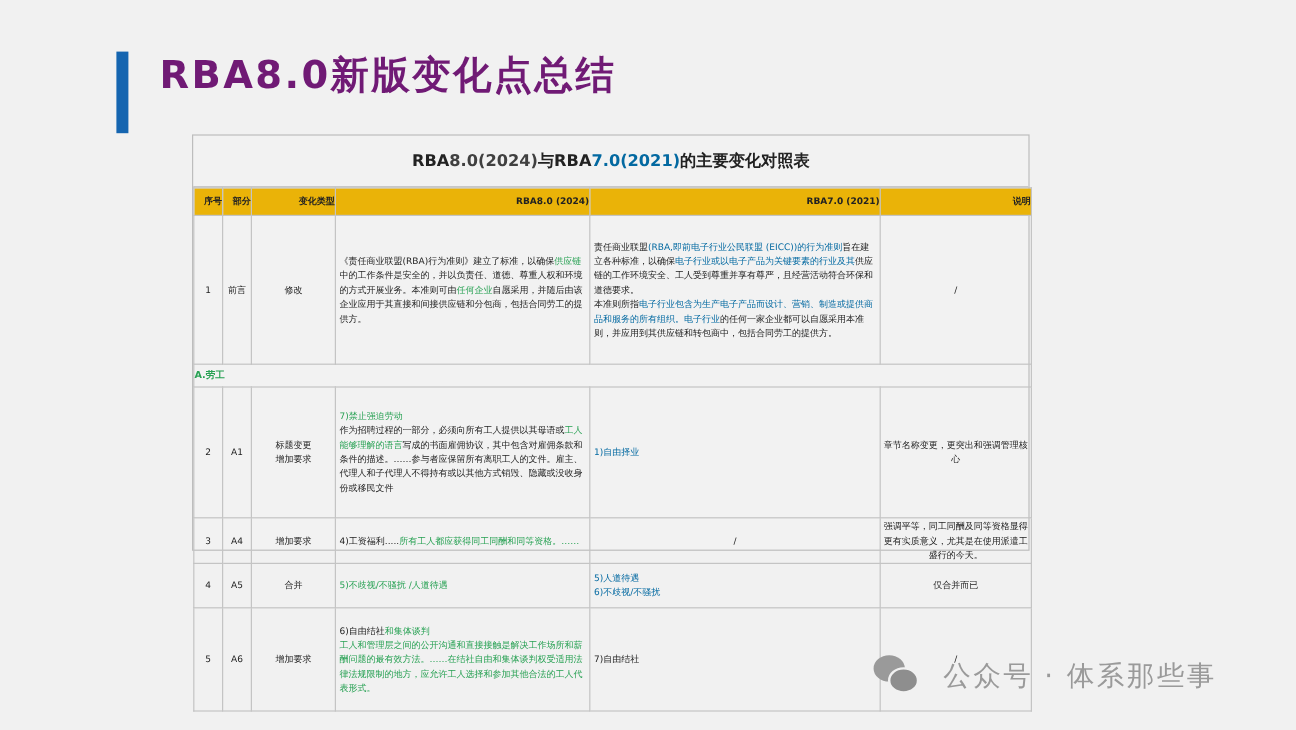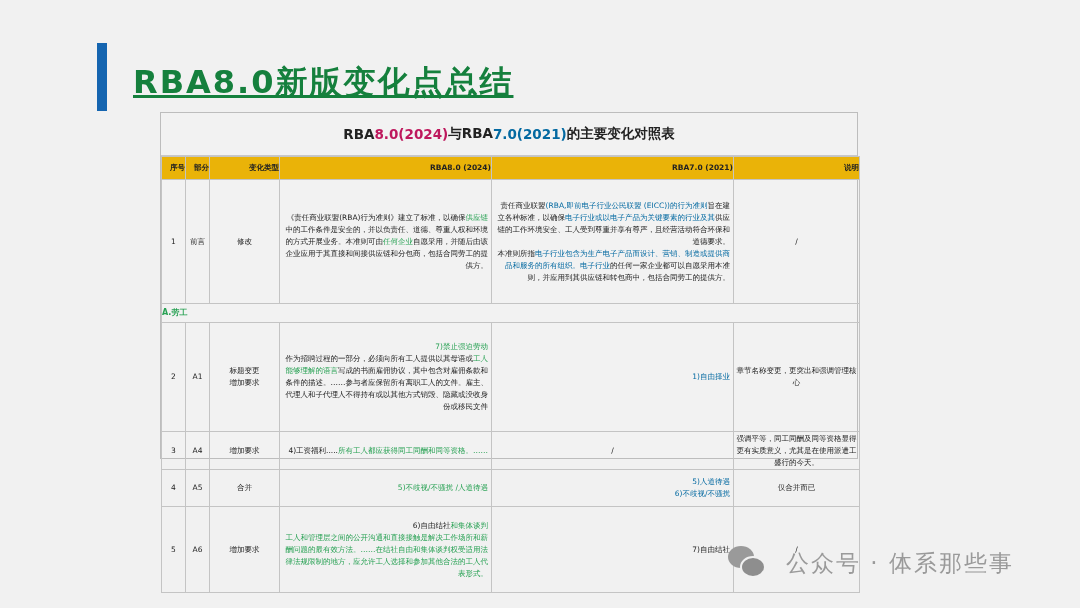--- a/index.html
+++ b/index.html
@@ -1,29 +1,29 @@
 <!DOCTYPE html>
 <html><head>
 <meta charset="utf-8">
 <style>
   * { box-sizing: border-box; margin: 0; padding: 0; }
   html, body { width: 1080px; height: 608px; overflow: hidden; }
   body { background: #f1f1f1; font-family: "DejaVu Sans", "Liberation Sans", sans-serif; position: relative; }
   .accent-bar { position: absolute; left: 97px; top: 43px; width: 10px; height: 68px; background: #1565b0; }
-  .page-title { position: absolute; left: 133px; top: 60px; font-size: 32px; font-weight: bold; color: #15803d; letter-spacing: 2px; line-height: 44px; text-decoration: underline; }
+  .page-title { position: absolute; left: 133px; top: 40px; font-size: 32px; font-weight: bold; color: #701a75; letter-spacing: 2px; line-height: 44px; }
   .table-frame { position: absolute; left: 160px; top: 112px; width: 698px; height: 347px; border: 1px solid #bdbdbd; background: #f2f2f2; }
   .table-title { height: 43px; border-bottom: 1px solid #c8c8c8; display: flex; align-items: center; justify-content: center; font-size: 13.5px; font-weight: bold; color: #222; }
-  .blue { color: #be185d; }
+  .blue { color: #404040; }
   .red { color: #0369a1; }
   .green { color: #27a153; }
   table { border-collapse: collapse; width: 100%; table-layout: fixed; }
   th, td { border: 1px solid #c4c4c4; font-size: 7.5px; color: #222; vertical-align: middle; line-height: 12px; }
   th { background: #eab308; height: 23px; font-weight: bold; text-align: right; font-size: 7.5px; }
   td.c { text-align: center; }
-  td.txt { padding: 2px 3px; text-align: right; }
+  td.txt { padding: 2px 3px; text-align: left; }
   td.section { height: 19px; padding-left: 0; font-weight: bold; color: #27a153; font-size: 8px; }
   .r1 td { height: 124px; }
   .r2 td { height: 109px; }
   .r3 td { height: 38px; }
   .r4 td { height: 37px; }
   .r5 td { height: 86px; }
   .watermark { position: absolute; left: 728px; top: 546px; display: flex; align-items: center; gap: 18px; color: #9a9a9a; font-size: 23px; letter-spacing: 2px; }
   .wm-icon { width: 40px; height: 34px; position: relative; }
   .bubble { position: absolute; border-radius: 50%; background: #9a9a9a; }
   .b1 { left: 0; top: 0; width: 26px; height: 22px; }

